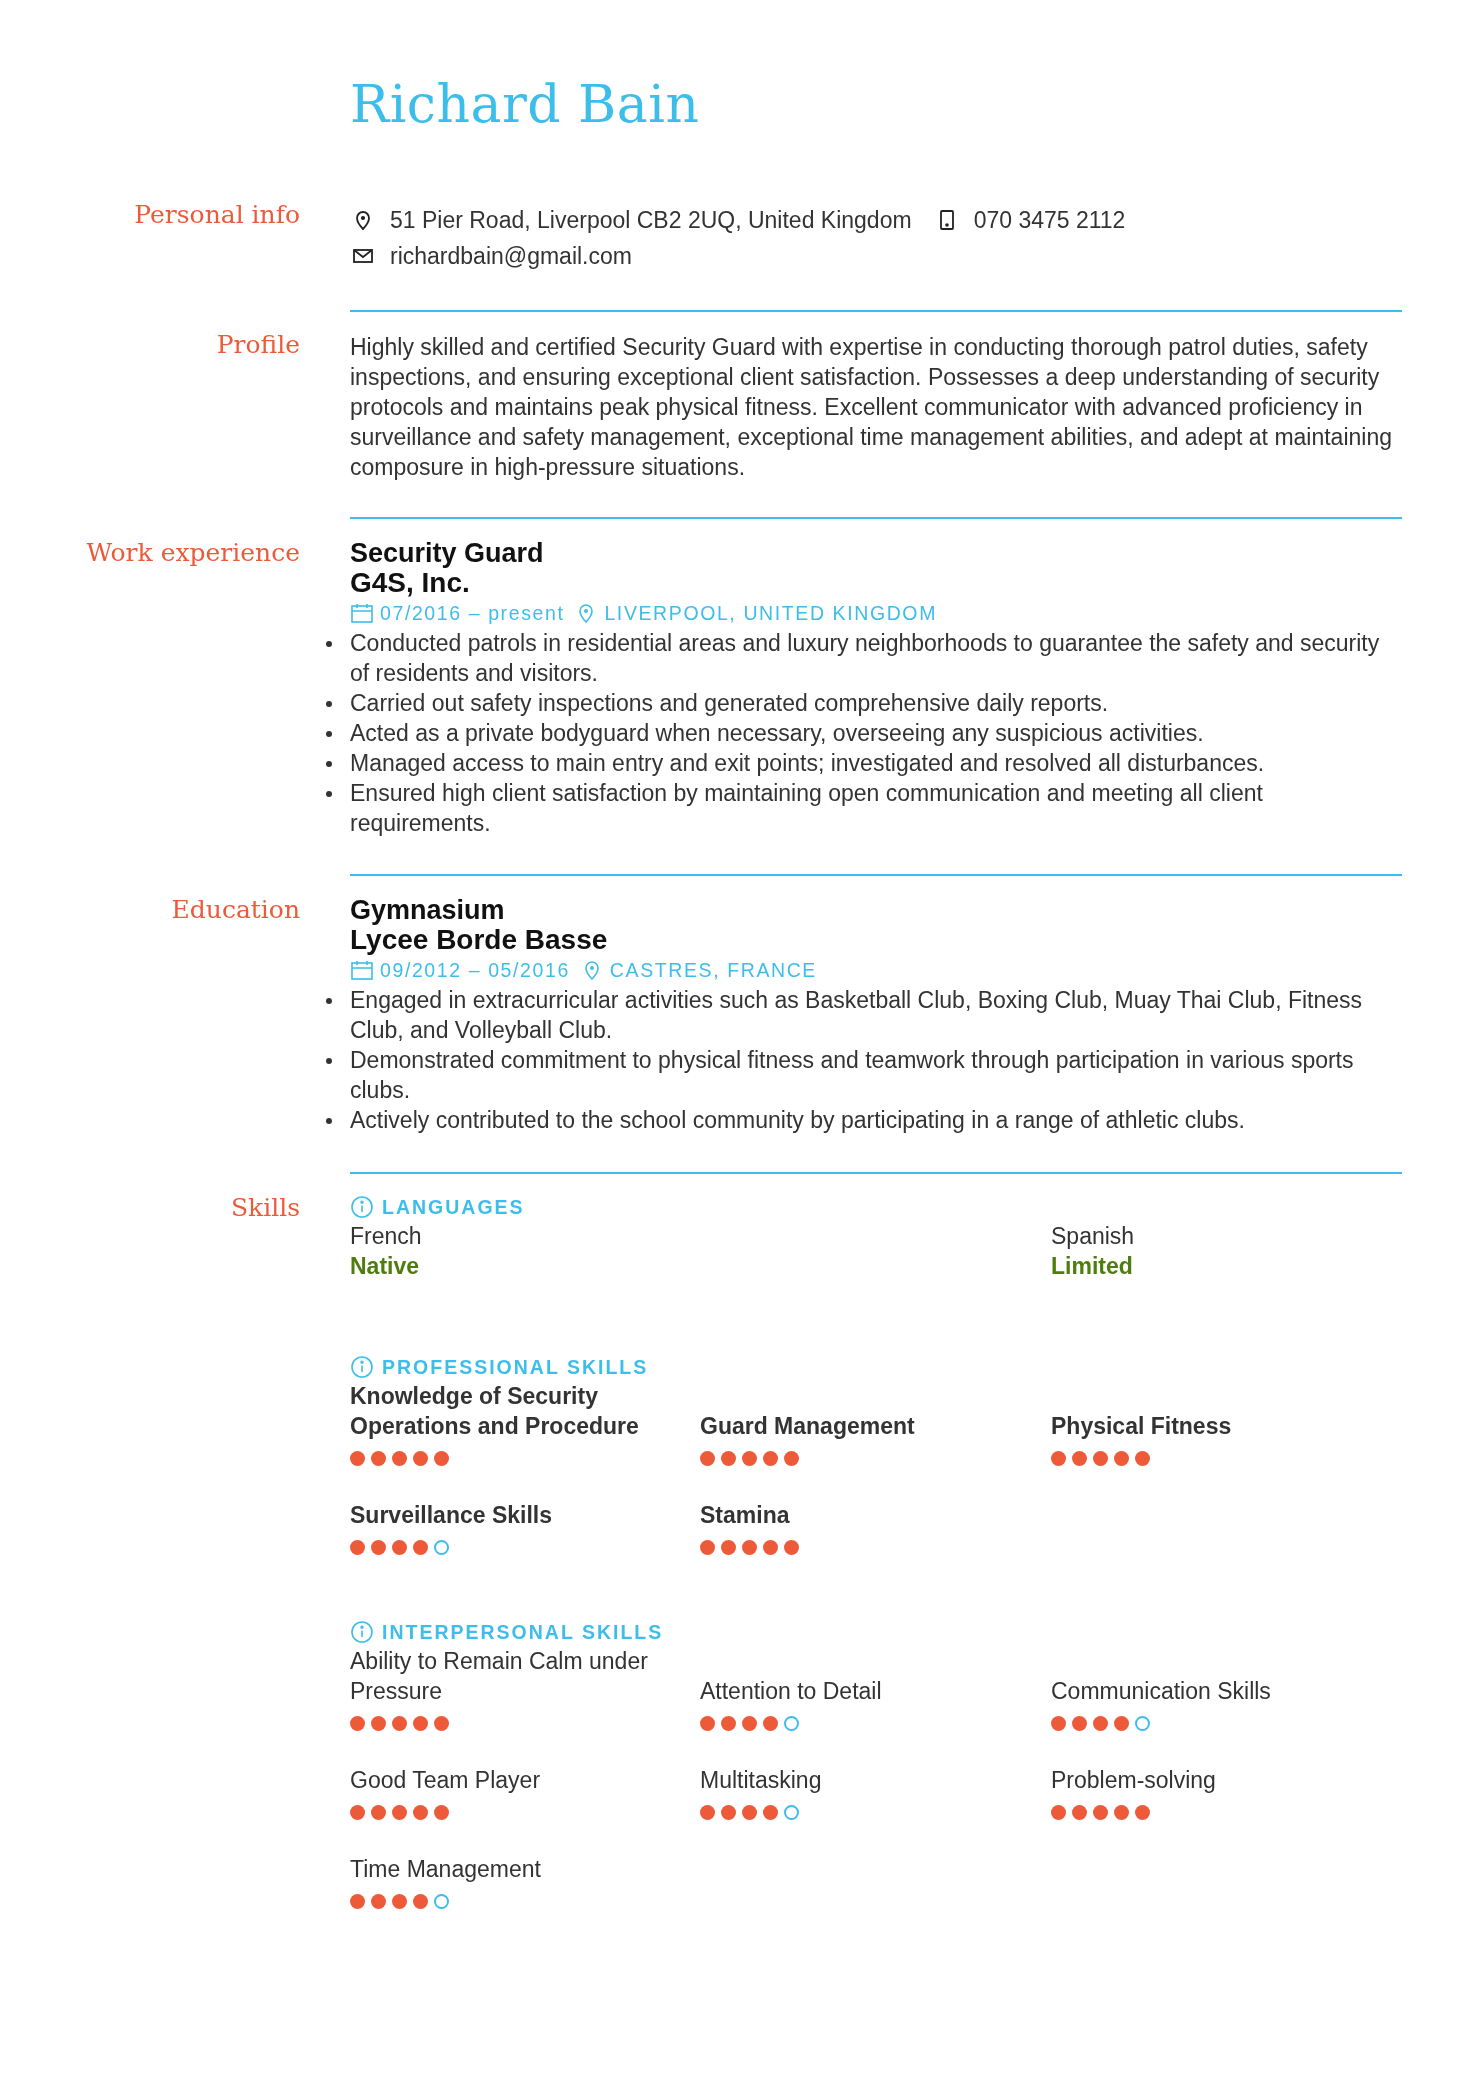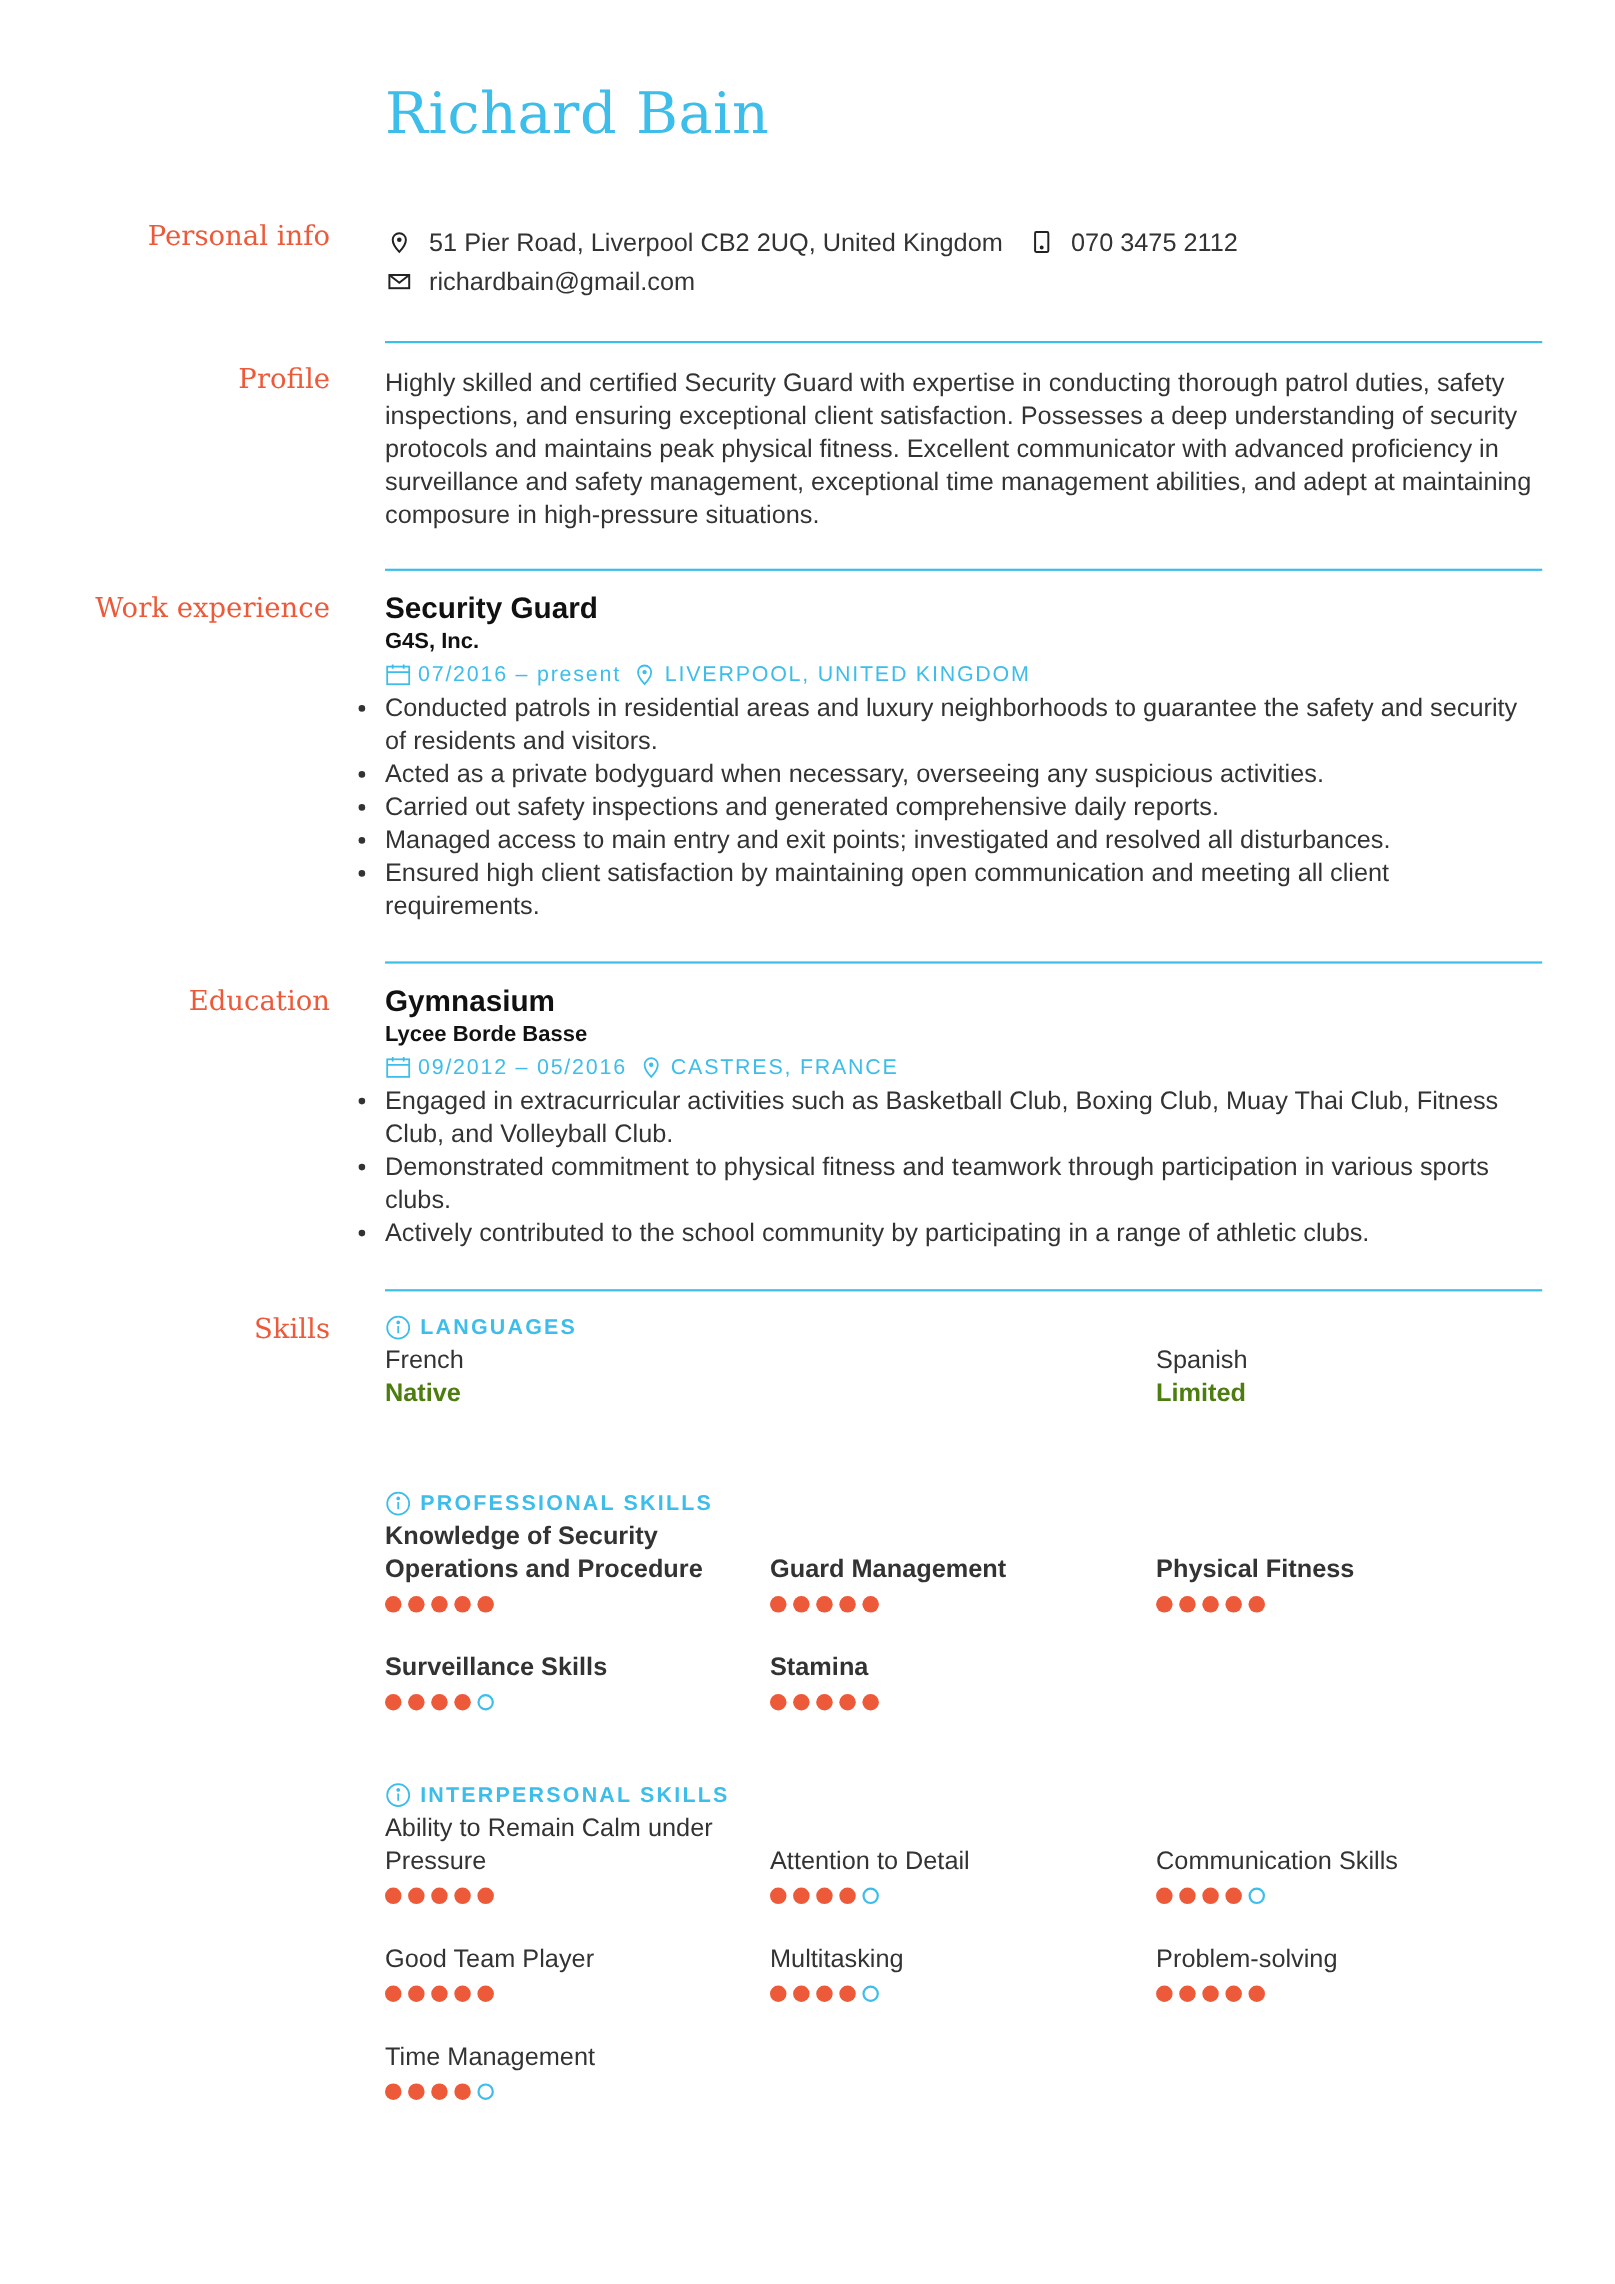--- a/index.html
+++ b/index.html
@@ -22,21 +22,21 @@
     .divider { position: absolute; left: 350px; width: 1052px; height: 2px; background: #3dbdea; }
 
     .contact-line { display: flex; align-items: center; font-size: 23px; color: #333; height: 36px; }
     .contact-line .ic { width: 26px; height: 26px; margin-right: 14px; display: inline-flex; align-items: center; justify-content: center; }
     .contact-line .ic svg { width: 24px; height: 24px; }
     .contact-gap { width: 22px; }
 
     .para { font-size: 23px; line-height: 30px; color: #333; }
 
     .job-title { font-size: 27px; font-weight: bold; color: #111; line-height: 30px; }
-    .job-org { font-size: 20px; font-weight: bold; color: #111; line-height: 30px; }
+    .job-org { font-size: 28px; font-weight: bold; color: #111; line-height: 30px; }
     .meta { display: flex; align-items: center; color: #3dbdea; font-size: 19.5px; letter-spacing: 1.6px; height: 30px; }
     .meta svg { width: 24px; height: 24px; margin-right: 6px; }
     .meta .loc-ic { margin-left: 10px; }
 
     ul.bullets { list-style: none; }
     ul.bullets li { position: relative; font-size: 23px; line-height: 30px; color: #333; }
     ul.bullets li::before {
       content: ""; position: absolute; left: -24px; top: 13px; width: 6px; height: 6px; border-radius: 50%; background: #333;
     }
 
@@ -112,22 +112,22 @@
           </svg>
         <span>07/2016 – present</span>
         <svg class="loc-ic" viewBox="0 0 24 24" fill="none" stroke="#3dbdea" stroke-width="1.6">
             <path d="M12 21s-6-6.2-6-11a6 6 0 0 1 12 0c0 4.8-6 11-6 11z"></path>
             <circle cx="12" cy="10" r="1.2" fill="#3dbdea"></circle>
           </svg>
         <span>LIVERPOOL, UNITED KINGDOM</span>
       </div>
       <ul class="bullets">
         <li>Conducted patrols in residential areas and luxury neighborhoods to guarantee the safety and security of residents and visitors.</li>
+        <li>Carried out safety inspections and generated comprehensive daily reports.</li>
         <li>Acted as a private bodyguard when necessary, overseeing any suspicious activities.</li>
-        <li>Carried out safety inspections and generated comprehensive daily reports.</li>
         <li>Managed access to main entry and exit points; investigated and resolved all disturbances.</li>
         <li>Ensured high client satisfaction by maintaining open communication and meeting all client requirements.</li>
       </ul>
     </div>
   </div>
 
   <div class="divider" style="top:874px;"></div>
 
   <div class="section" style="top:895px;">
     <div class="section-label" style="top:0;">Education</div>

